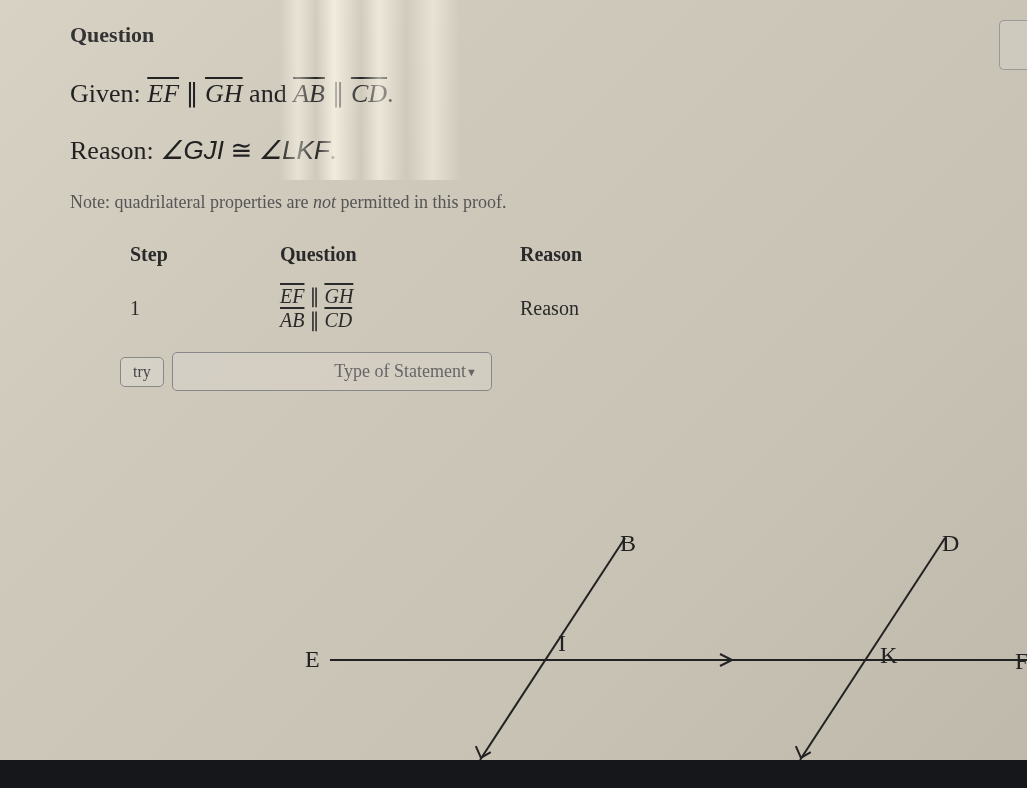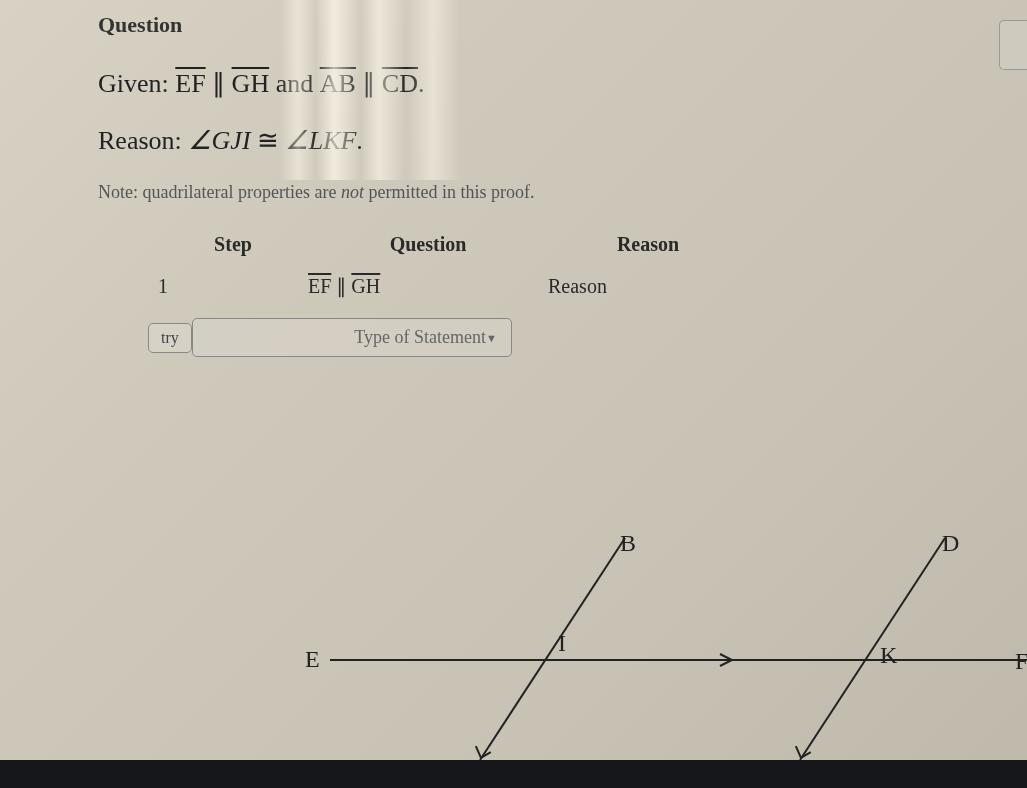--- a/index.html
+++ b/index.html
@@ -25,38 +25,39 @@
       rgba(255,250,235,0.5) 10%,
       transparent 20%,
       rgba(255,250,235,0.7) 30%,
       transparent 45%,
       rgba(255,250,235,0.6) 55%,
       transparent 70%,
       rgba(255,250,235,0.5) 85%,
       transparent 100%);
     pointer-events: none;
   }
-  .content { padding: 12px 70px 0 70px; margin-left: 28px; }
+  .content { padding: 22px 70px 0 70px; }
   .question-label { font-weight: bold; font-size: 22px; margin-bottom: 30px; color: #333; }
   .given-line, .prove-line { font-size: 26px; margin-bottom: 26px; color: #222; }
   .note-line { font-size: 18px; color: #555; margin-bottom: 30px; }
   .note-line .italic { font-style: italic; text-align: center; }
   .overline {
     text-decoration: overline;
     font-family: 'Times New Roman', serif;
+    font-style: italic;
   }
-  .math-it { font-family: Liberation Serif, serif; font-style: italic; }
+  .math-it { font-family: Liberation Sans, sans-serif; font-style: italic; }
   .proof-table { margin-left: 60px; }
-  .header-row { display: flex; font-weight: bold; font-size: 20px; margin-bottom: 18px; text-align: center; }
+  .header-row { display: flex; font-weight: bold; font-size: 20px; margin-bottom: 18px; }
   .col-step { width: 150px; }
   .col-statement { width: 240px; }
   .col-reason { width: 200px; }
   .data-row { display: flex; align-items: center; font-size: 20px; margin-bottom: 20px; }
   .stmt-stack { display: flex; flex-direction: column; }
-  .try-row { display: flex; align-items: center; gap: 0; margin-left: -10px; }
+  .try-row { display: flex; align-items: center; gap: 8px; margin-left: -10px; }
   .try-btn {
     border: 1.5px solid #888;
     border-radius: 5px;
     padding: 5px 12px;
     font-size: 16px;
     background: rgba(255,255,255,0.15);
     color: #444;
     cursor: pointer;
     font-family: Georgia, serif;
   }
@@ -128,20 +129,23 @@
       <div class="col-statement">Question</div>
       <div class="col-reason">Reason</div>
     </div>
 
     <div class="data-row">
       <div class="col-step">1</div>
       <div class="col-statement stmt-stack">
         <div>
           <span class="overline">EF</span><span> ∥ </span><span class="overline">GH</span>
         </div>
+        <div>
+          <span class="overline">AB</span><span> ∥ </span><span class="overline">CD</span>
+        </div>
       </div>
       <div class="col-reason">Reason</div>
     </div>
 
     <div class="try-row">
       <button class="try-btn">try</button>
       <div class="type-select">
         <span>Type of Statement</span>
         <span class="chev">▼</span>
       </div>

